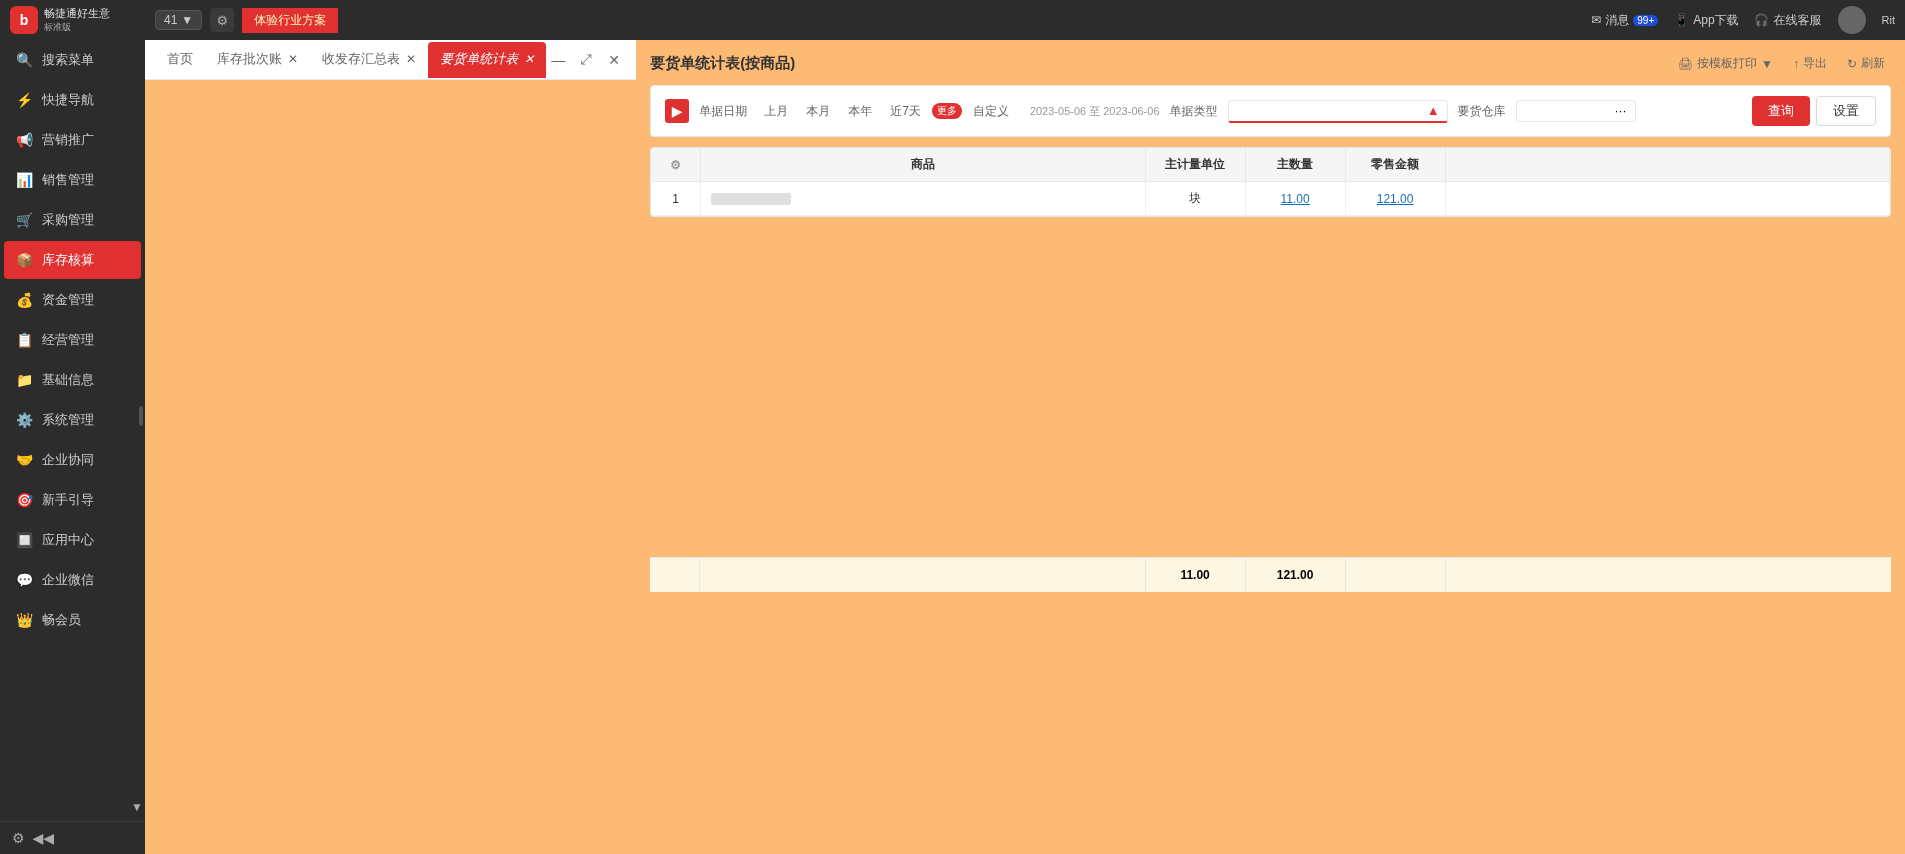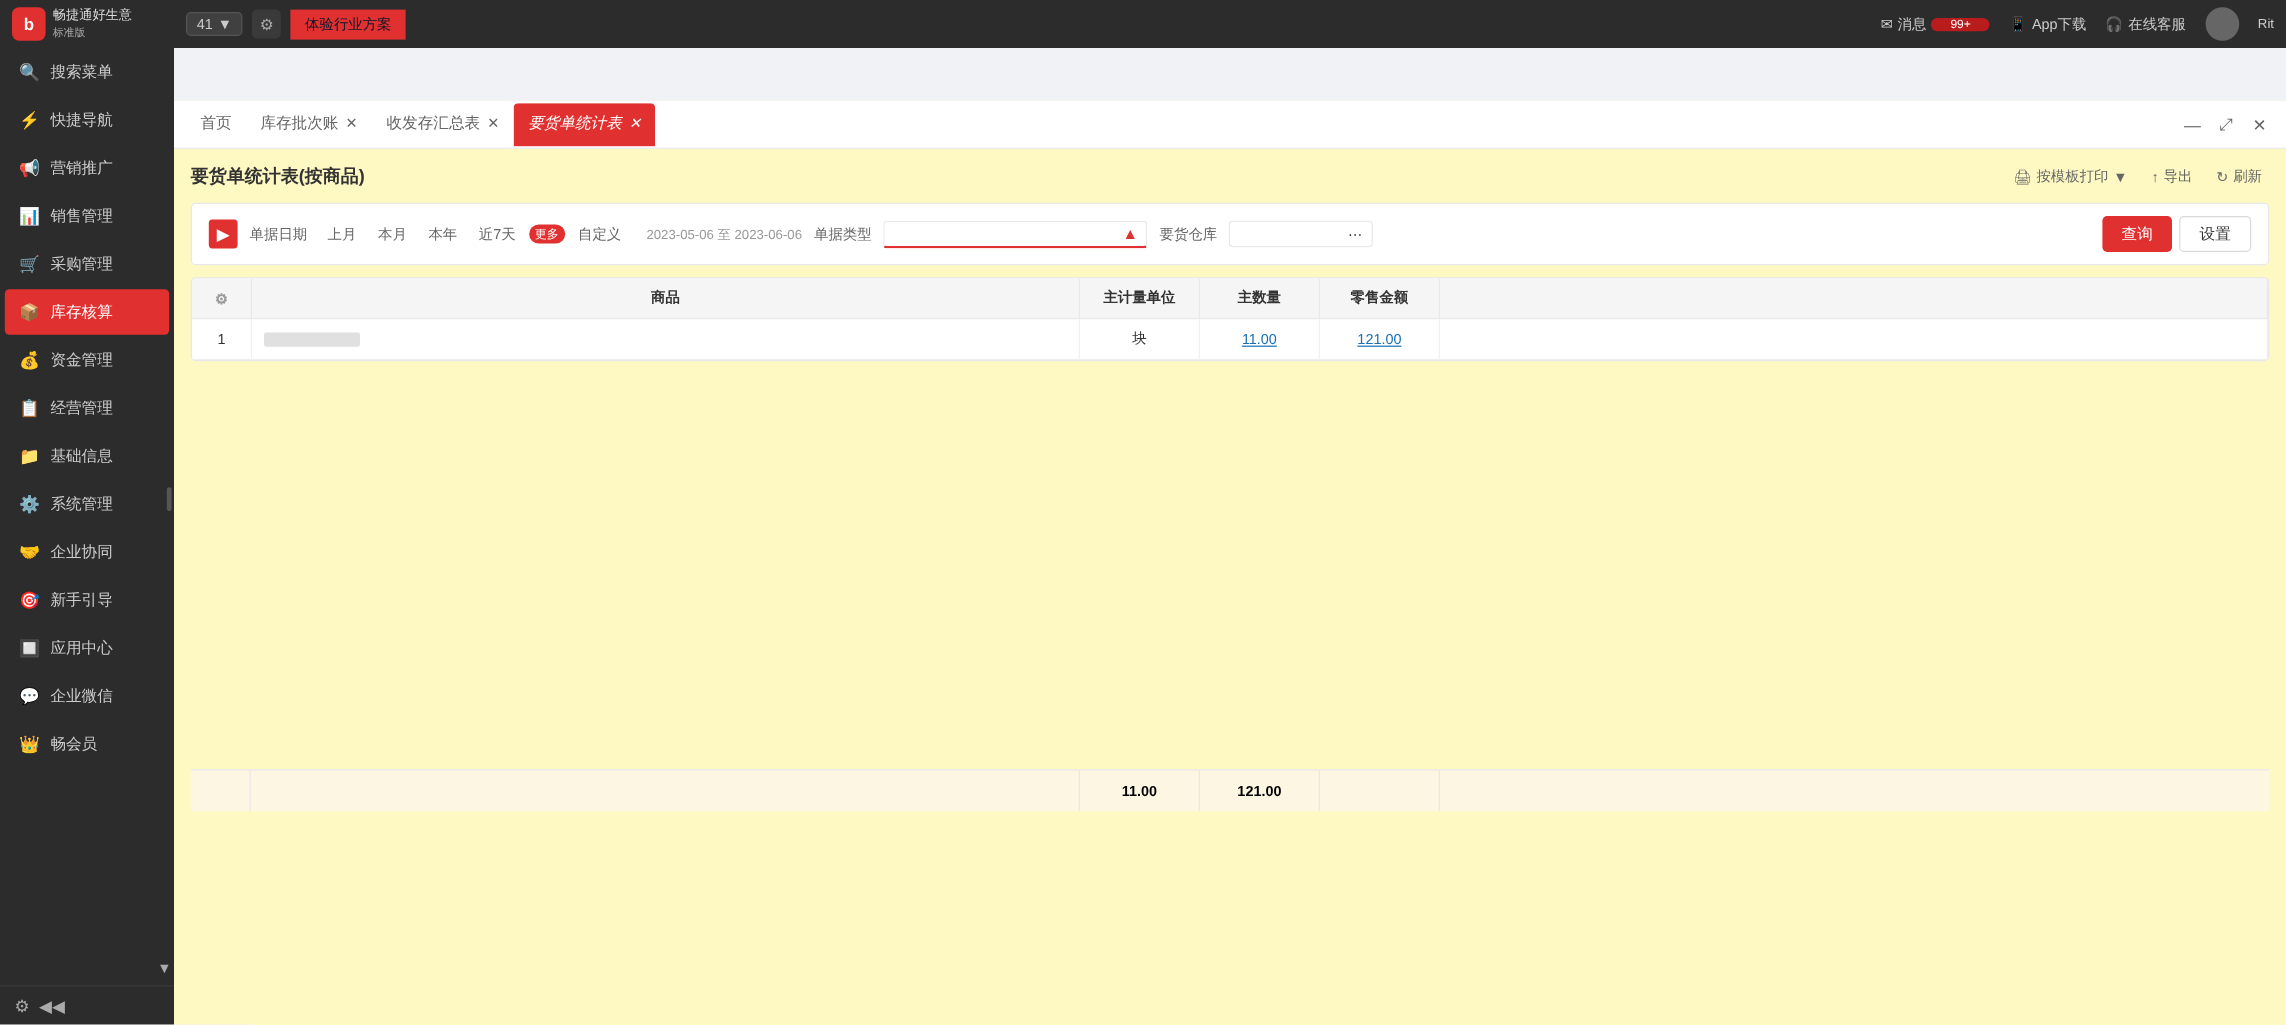--- a/index.html
+++ b/index.html
@@ -60,21 +60,21 @@
       background: #3a3a3a;
       border-radius: 4px;
       display: flex;
       align-items: center;
       justify-content: center;
       cursor: pointer;
       color: #aaa;
     }
     .trial-btn {
       background: #e03030;
-      color: #0f172a;
+      color: #fef9c3;
       border: none;
       border-radius: 0;
       padding: 4px 12px;
       font-size: 12px;
       cursor: pointer;
     }
 
     .header-right {
       display: flex;
       align-items: center;
@@ -82,24 +82,24 @@
       color: #ccc;
       font-size: 12px;
     }
     .header-right-item {
       display: flex;
       align-items: center;
       gap: 4px;
       cursor: pointer;
     }
     .badge-red {
-      background: #b91c1c;
+      background: #1d4ed8;
       color: white;
       border-radius: 8px;
-      padding: 0 16px;
+      padding: 0 4px;
       font-size: 10px;
       min-width: 18px;
       text-align: center;
     }
     .avatar-placeholder {
       width: 28px;
       height: 28px;
       background: #666;
       border-radius: 14px;
     }
@@ -152,24 +152,23 @@
     .sidebar-bottom-icon {
       color: #aaa;
       cursor: pointer;
       font-size: 14px;
     }
 
     
     .content-area {
       flex: 1;
       display: flex;
-      flex-direction: column;
-      background: #fef9c3;
+      flex-direction: row;
+      background: #fdba74;
       overflow: hidden;
-      margin-top: 44px;
     }
 
     
     .tab-bar {
       background: white;
       display: flex;
       align-items: center;
       border-bottom: 1px solid #e8e8e8;
       padding: 0 10px;
       height: 40px;

